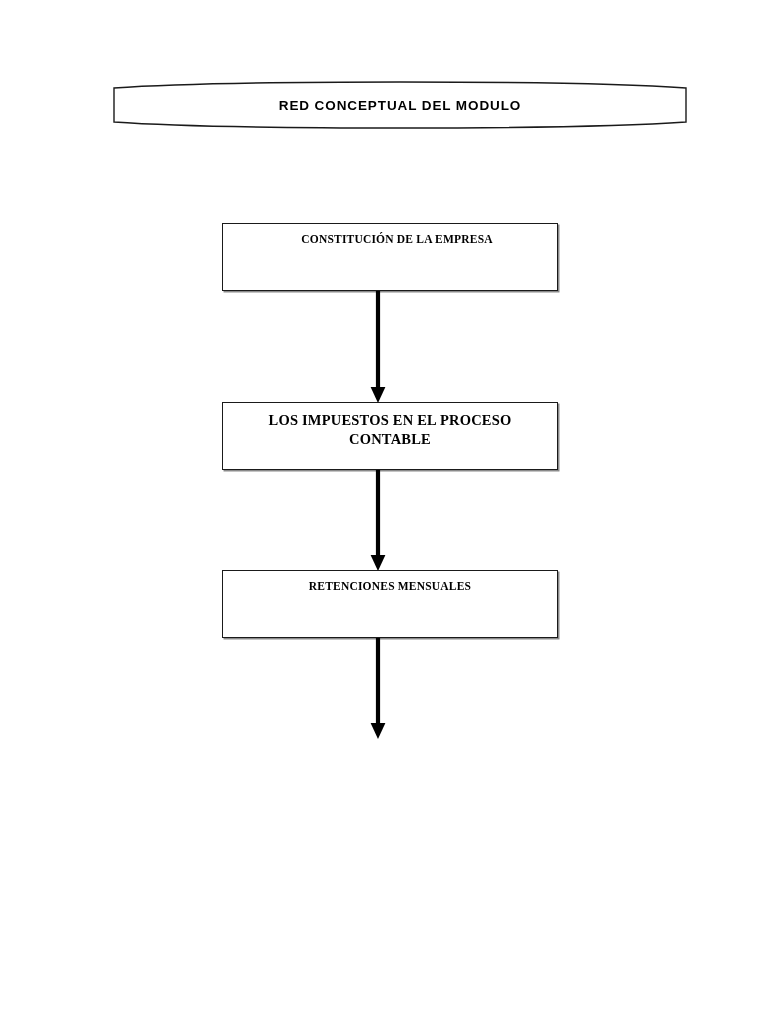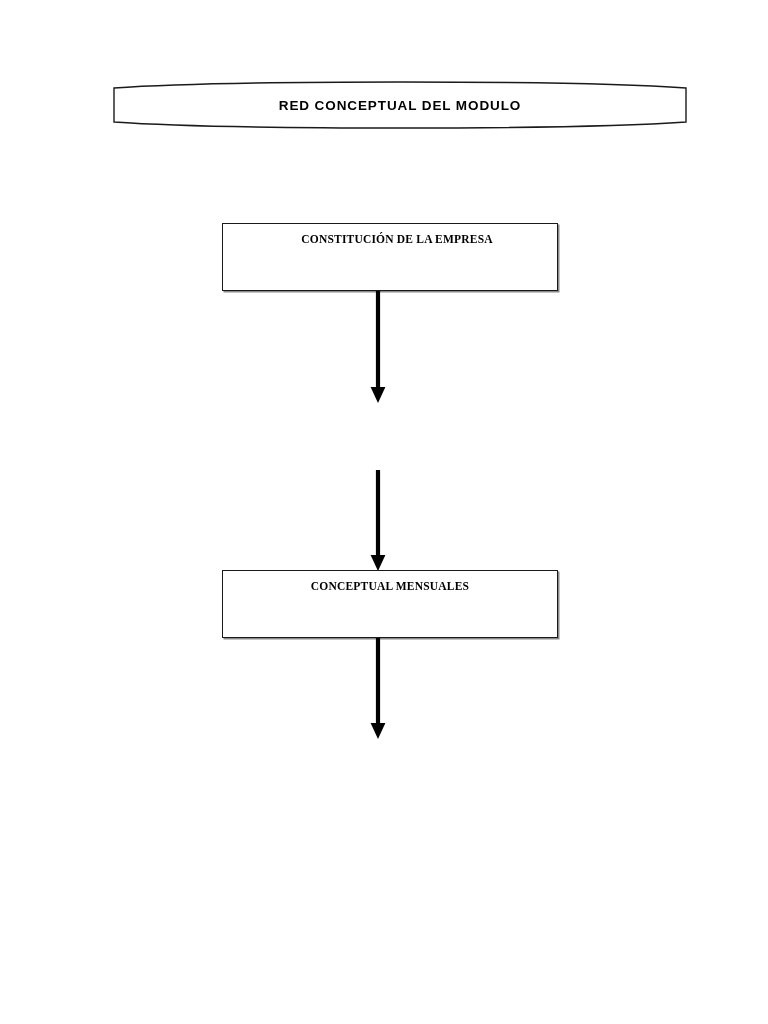--- a/index.html
+++ b/index.html
@@ -129,30 +129,34 @@
     <span class="node-label">CONSTITUCIÓN DE LA EMPRESA</span>
   </div>
 
   <div class="connector conn-1">
     <svg viewBox="0 0 18 112" preserveAspectRatio="none">
       <line x1="9" y1="0" x2="9" y2="100" stroke="#000000" stroke-width="4.2"></line>
       <polygon points="9,112 1.6,96 16.4,96" fill="#000000"></polygon>
     </svg>
   </div>
 
+  <div class="node large node-2">
+    <span class="node-label">LOS IMPUESTOS EN EL PROCESO
+CONTABLE</span>
+  </div>
 
   <div class="connector conn-2">
     <svg viewBox="0 0 18 101" preserveAspectRatio="none">
       <line x1="9" y1="0" x2="9" y2="89" stroke="#000000" stroke-width="4.2"></line>
       <polygon points="9,101 1.6,85 16.4,85" fill="#000000"></polygon>
     </svg>
   </div>
 
   <div class="node small node-3">
-    <span class="node-label">CONCEPTUAL MENSUALES</span>
+    <span class="node-label">RETENCIONES MENSUALES</span>
   </div>
 
   <div class="connector conn-3">
     <svg viewBox="0 0 18 101" preserveAspectRatio="none">
       <line x1="9" y1="0" x2="9" y2="89" stroke="#000000" stroke-width="4.2"></line>
       <polygon points="9,101 1.6,85 16.4,85" fill="#000000"></polygon>
     </svg>
   </div>
 
 

